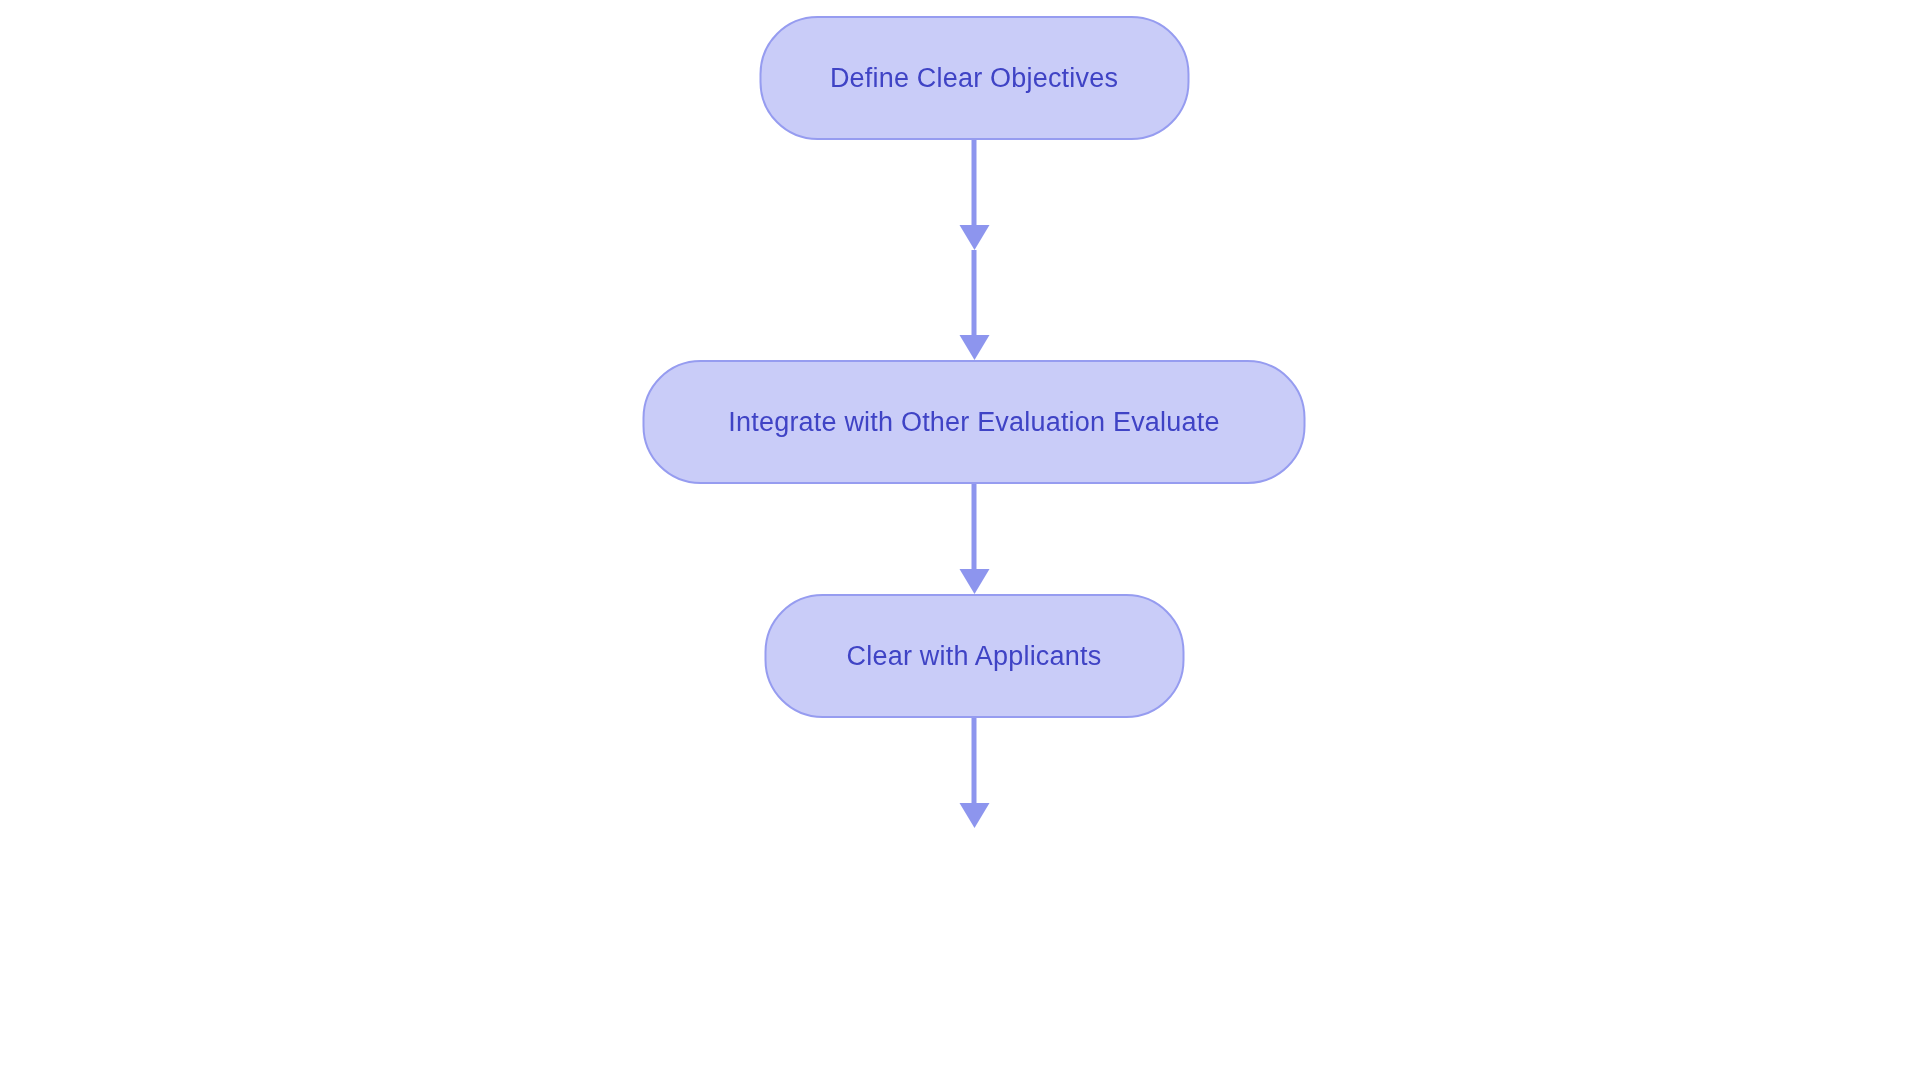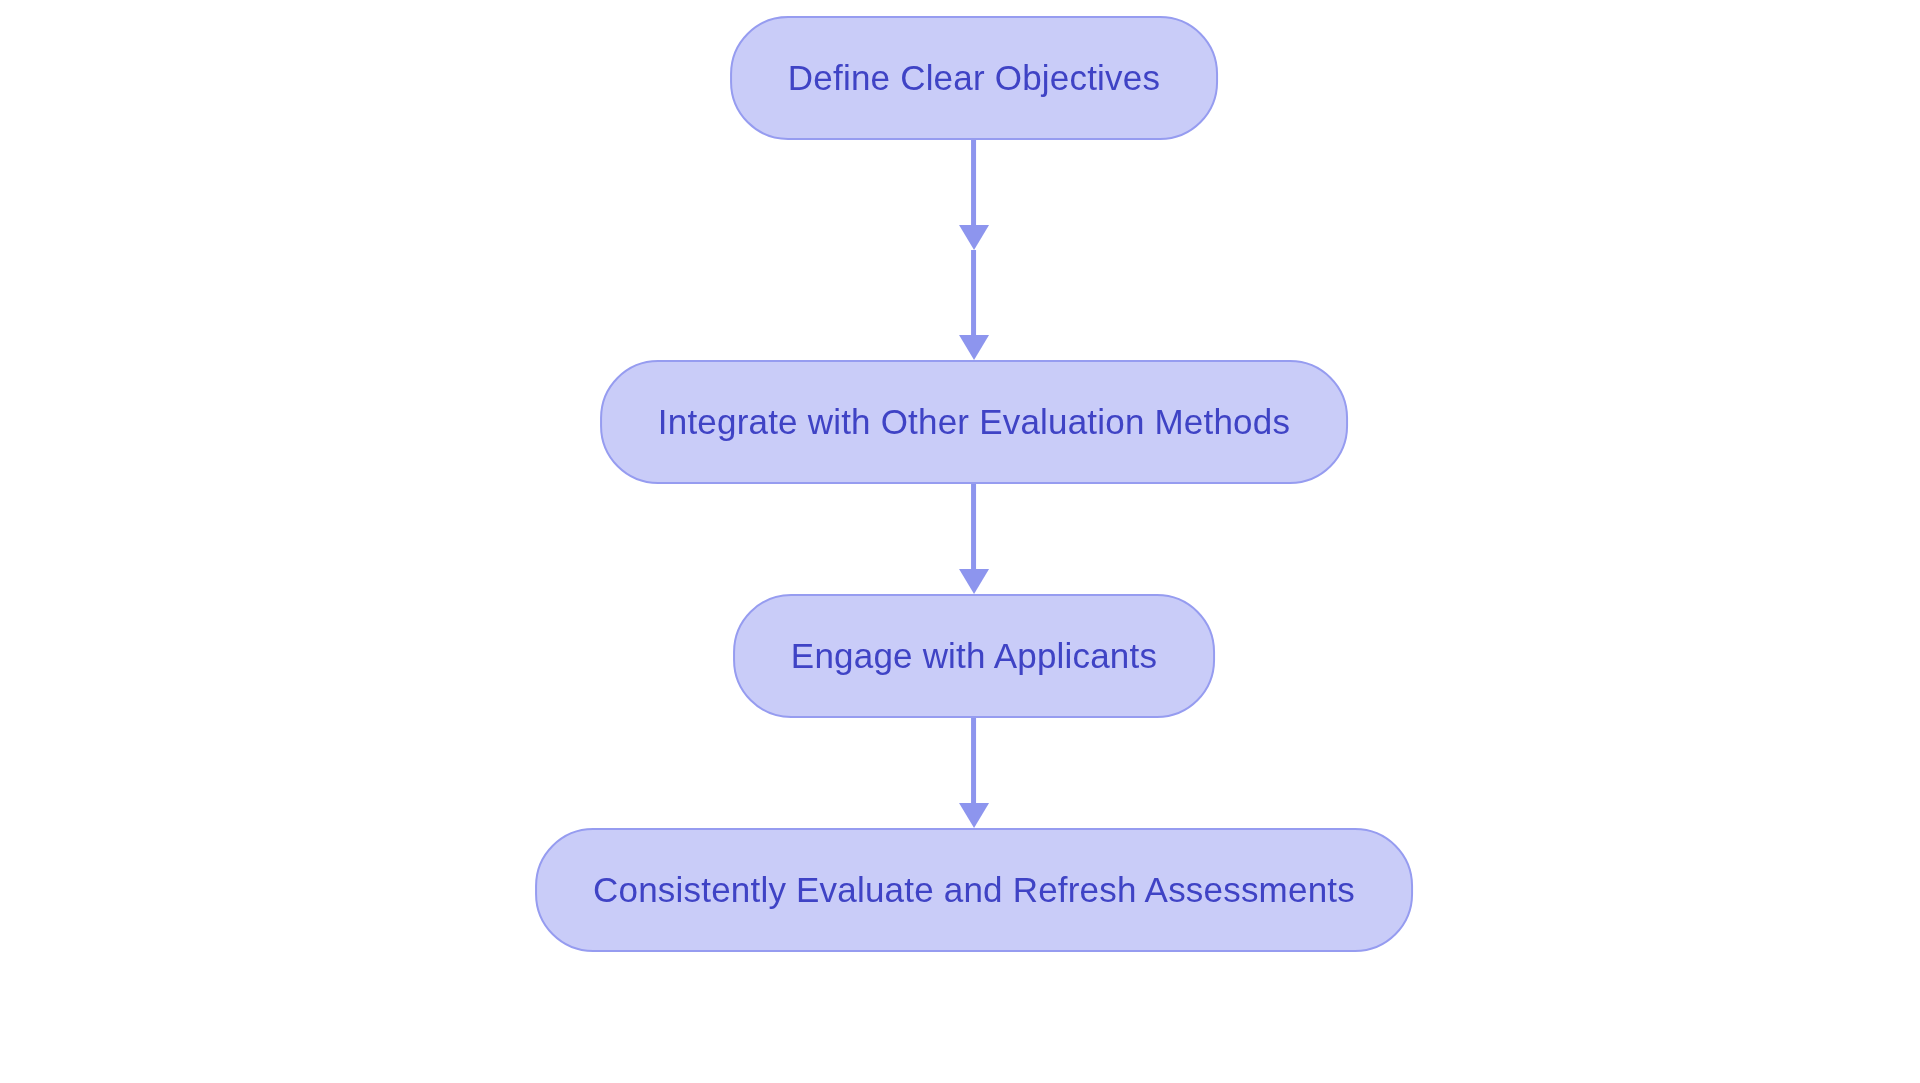--- a/index.html
+++ b/index.html
@@ -31,21 +31,21 @@
     border-radius:58px;
     background:var(--node-fill);
     border:2px solid var(--node-border);
     display:flex;
     align-items:center;
     justify-content:center;
     padding:0 56px;
   }
   .node-label{
     color:var(--node-text);
-    font-size:35px;
+    font-size:27px;
     letter-spacing:0.2px;
     white-space:nowrap;
   }
   .node-1{min-width:430px;}
   .node-2{min-width:530px;}
   .node-3{min-width:663px;}
   .node-4{min-width:420px;}
   .node-5{min-width:770px;}
   .arrow{
     height:110px;
@@ -80,35 +80,32 @@
       <div class="arrow-head"></div>
     </div>
 
 
     <div class="arrow">
       <div class="arrow-stem"></div>
       <div class="arrow-head"></div>
     </div>
 
     <div class="node node-3">
-      <span class="node-label">Integrate with Other Evaluation Methods</span>
+      <span class="node-label">Integrate with Other Evaluation Evaluate</span>
     </div>
 
     <div class="arrow">
       <div class="arrow-stem"></div>
       <div class="arrow-head"></div>
     </div>
 
     <div class="node node-4">
-      <span class="node-label">Engage with Applicants</span>
+      <span class="node-label">Clear with Applicants</span>
     </div>
 
     <div class="arrow">
       <div class="arrow-stem"></div>
       <div class="arrow-head"></div>
     </div>
 
-    <div class="node node-5">
-      <span class="node-label">Consistently Evaluate and Refresh Assessments</span>
-    </div>
 
   </div>
 </div>
 
 </body></html>

